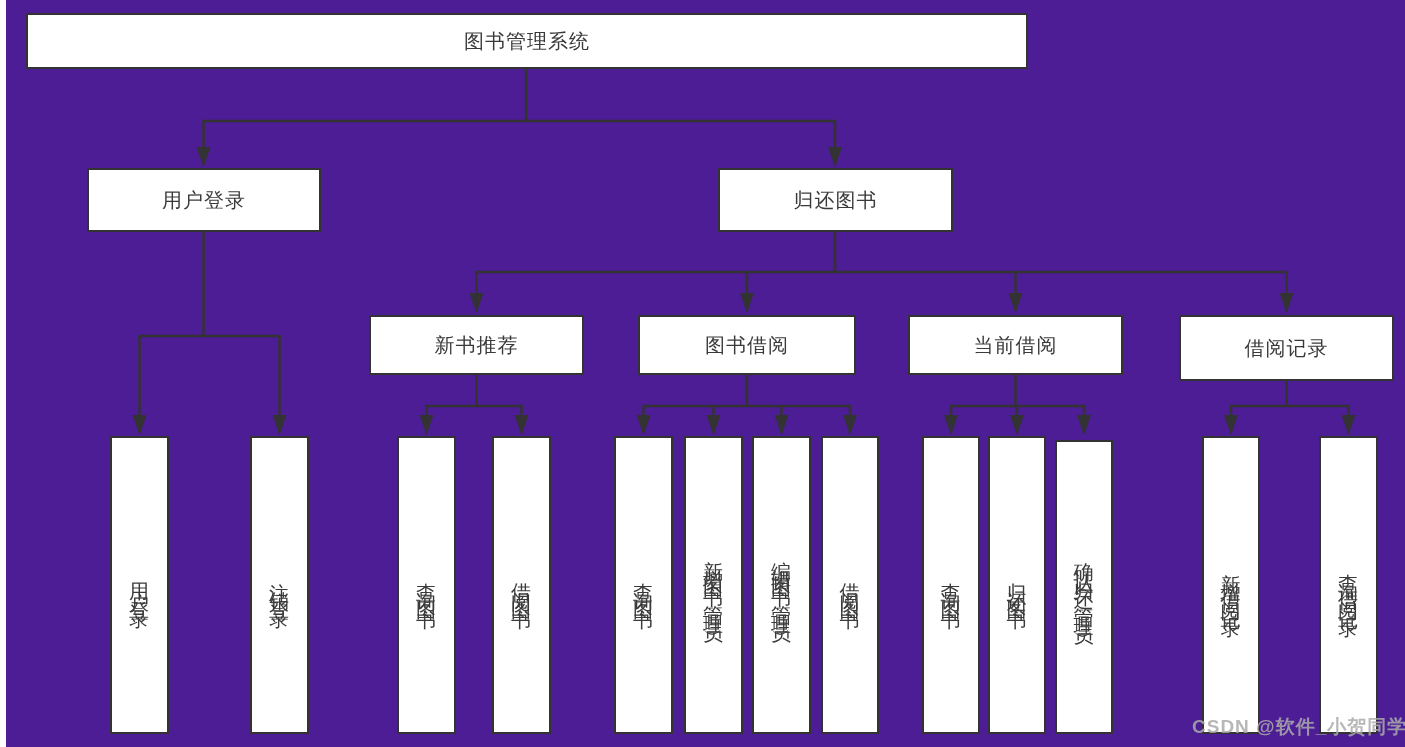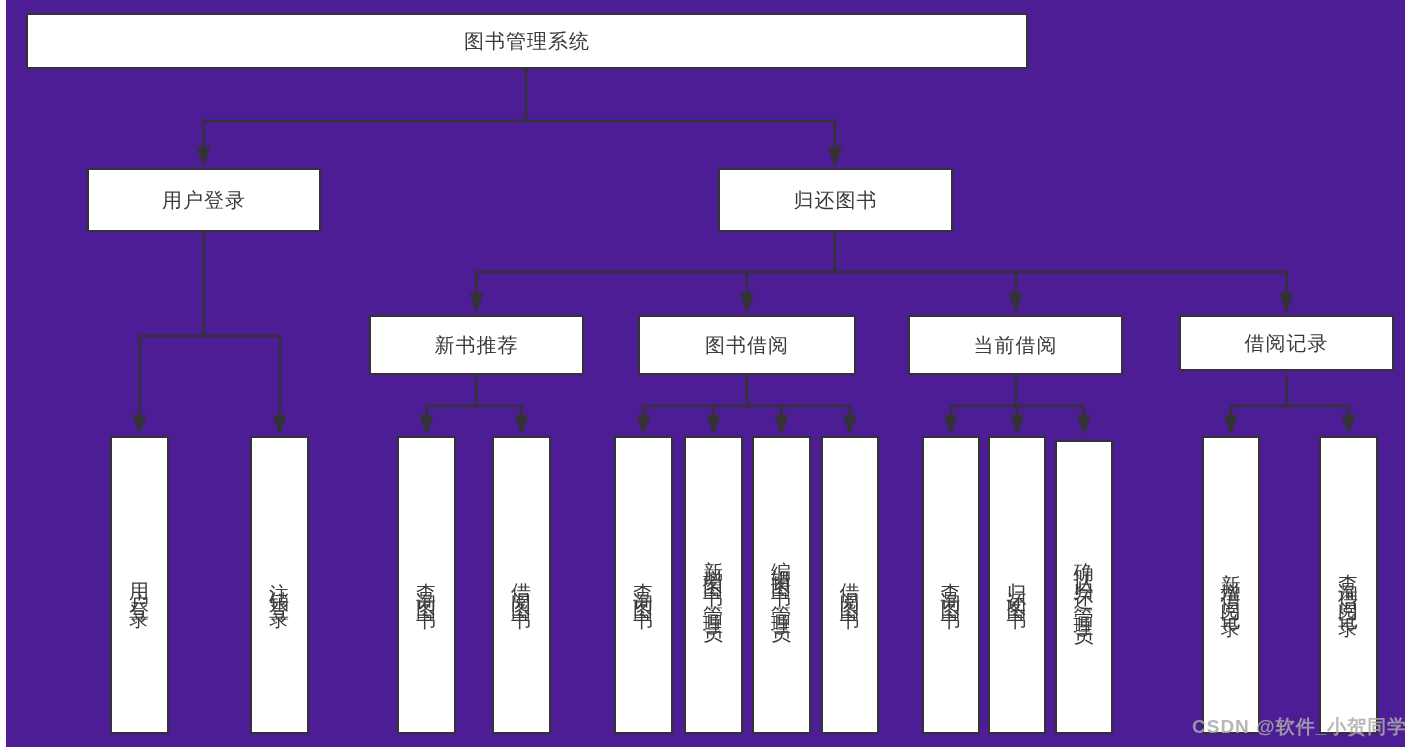--- a/index.html
+++ b/index.html
@@ -134,21 +134,21 @@
 
   <div class="hbox" style="left:363px; top:315px; width:215px; height:60px;text-align:right;">
     <span>新书推荐</span>
   </div>
   <div class="hbox" style="left:632px; top:315px; width:218px; height:60px;">
     <span>图书借阅</span>
   </div>
   <div class="hbox" style="left:902px; top:315px; width:215px; height:60px;">
     <span>当前借阅</span>
   </div>
-  <div class="hbox" style="left:1173px; top:315px; width:215px; height:56px;text-align:right;">
+  <div class="hbox" style="left:1173px; top:315px; width:215px; height:66px;text-align:right;">
     <span>借阅记录</span>
   </div>
 
   <div class="leaf" style="left:104px; top:436px; width:59px; height:298px;">
     <span class="vtext">用户登录</span>
   </div>
   <div class="leaf" style="left:244px; top:436px; width:59px; height:298px;">
     <span class="vtext">注销登录</span>
   </div>
 

